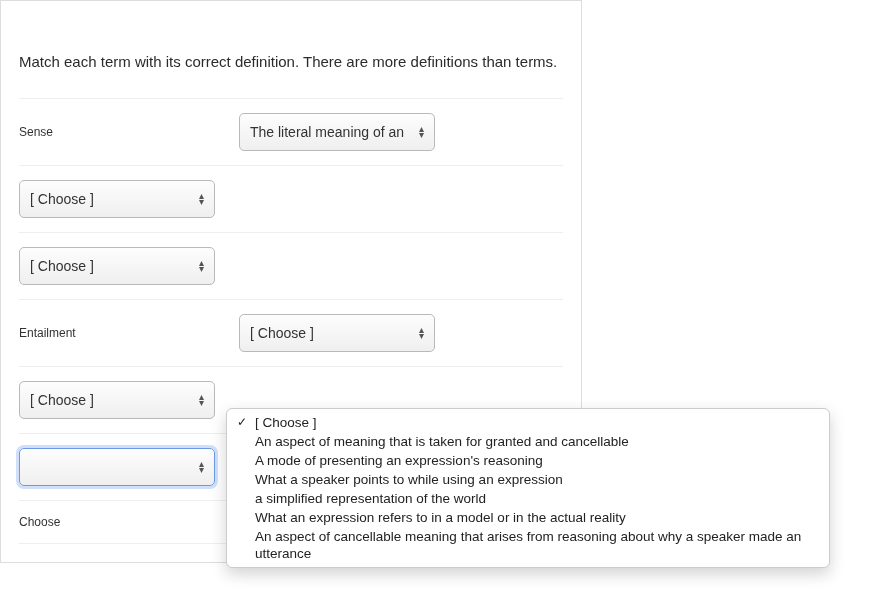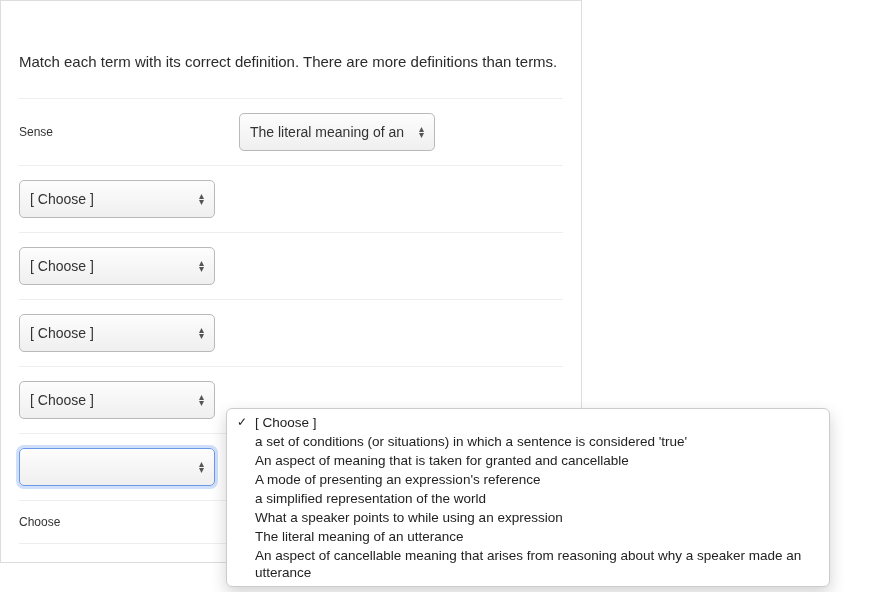--- a/index.html
+++ b/index.html
@@ -131,20 +131,21 @@
     <div class="select-wrap">
       <span class="select-value">[ Choose ]</span>
       <span class="select-caret">
           <span class="up">▴</span>
           <span class="down">▾</span>
         </span>
     </div>
   </div>
 
   <div class="match-row">
+    <div class="term">Entailment</div>
     <div class="select-wrap">
       <span class="select-value">[ Choose ]</span>
       <span class="select-caret">
           <span class="up">▴</span>
           <span class="down">▾</span>
         </span>
     </div>
   </div>
 
   <div class="match-row">
@@ -171,34 +172,31 @@
     <div class="term">Choose</div>
   </div>
 </div>
 
 <div class="dropdown">
   <div class="dropdown-item">
     <span class="check">✓</span>
     <span>[ Choose ]</span>
   </div>
   <div class="dropdown-item">
-      <span>a set of conditions (or situations) in which a sentence is considered 'true'</span>
-    </div>
-  <div class="dropdown-item">
       <span>An aspect of meaning that is taken for granted and cancellable</span>
     </div>
   <div class="dropdown-item">
-      <span>A mode of presenting an expression's reference</span>
+      <span>A mode of presenting an expression's reasoning</span>
+    </div>
+  <div class="dropdown-item">
+      <span>What a speaker points to while using an expression</span>
     </div>
   <div class="dropdown-item">
       <span>a simplified representation of the world</span>
     </div>
   <div class="dropdown-item">
-      <span>What a speaker points to while using an expression</span>
-    </div>
-  <div class="dropdown-item">
-      <span>The literal meaning of an utterance</span>
+      <span>What an expression refers to in a model or in the actual reality</span>
     </div>
   <div class="dropdown-item">
       <span>An aspect of cancellable meaning that arises from reasoning about why a speaker made an utterance</span>
     </div>
 
 </div>
 
 </body></html>

